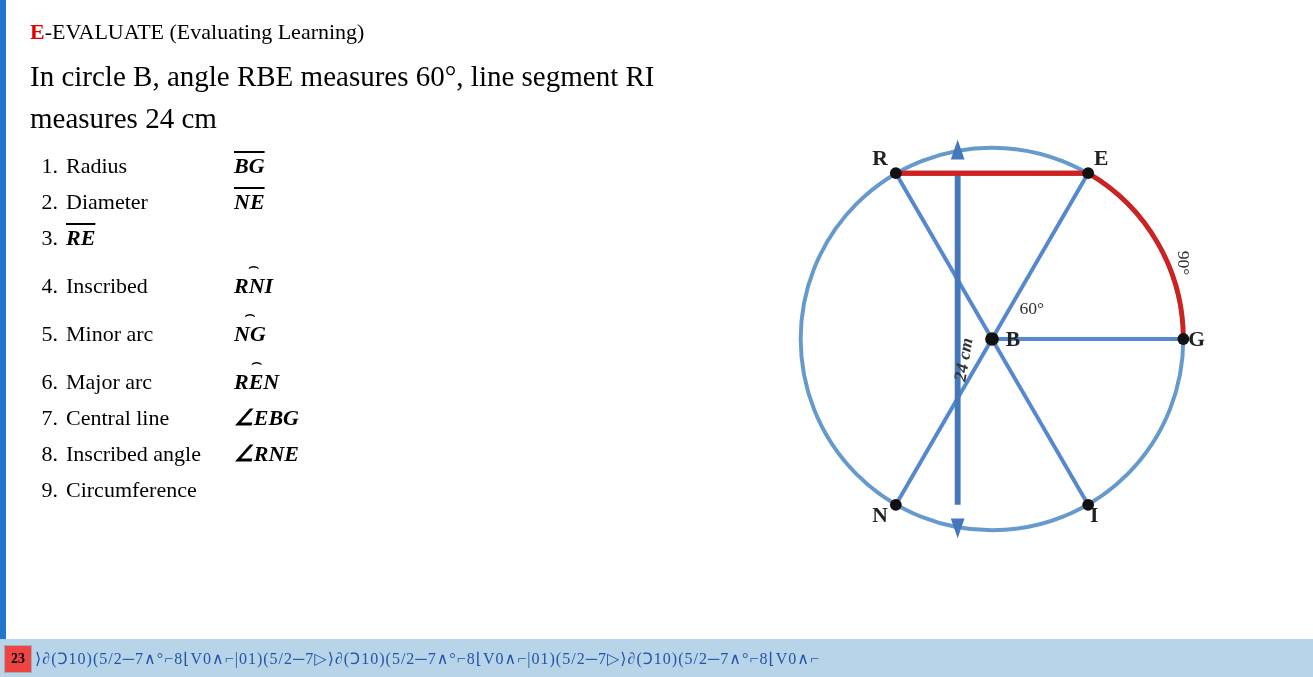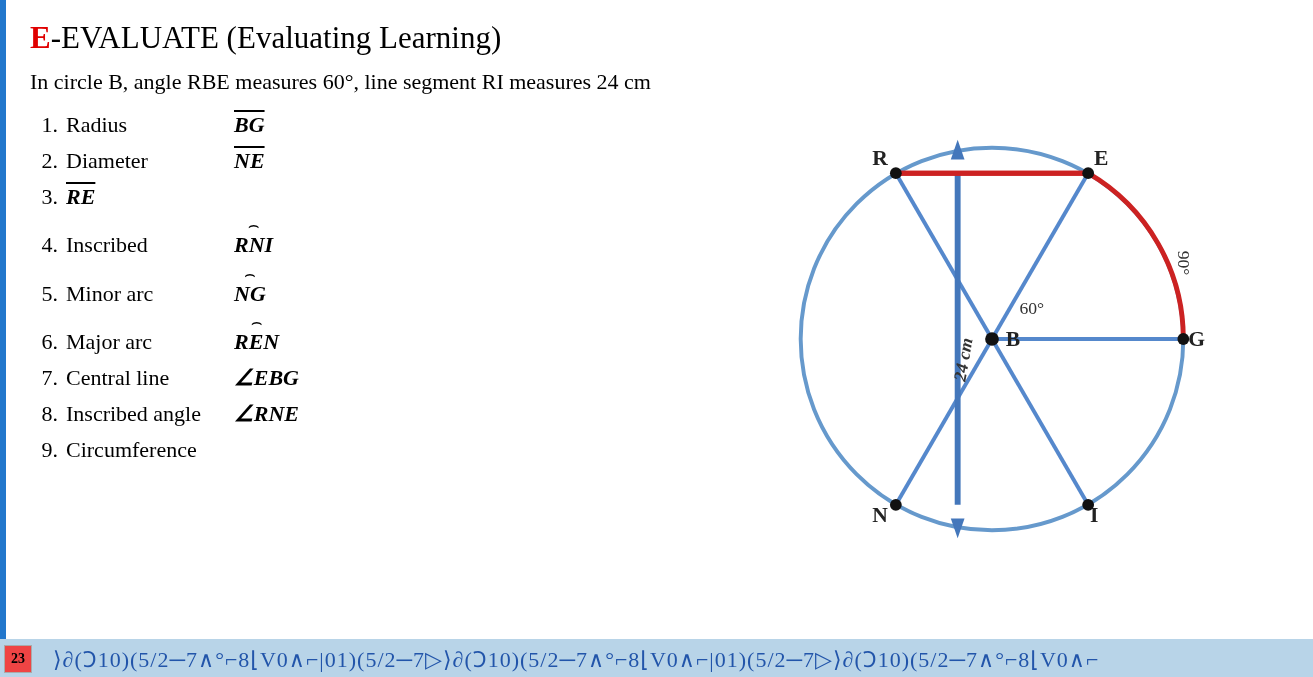--- a/index.html
+++ b/index.html
@@ -21,33 +21,33 @@
       position: relative;
     }
 
     .left-panel {
       width: 680px;
       padding: 18px 20px 10px 30px;
       flex-shrink: 0;
     }
 
     .title-line {
-      font-size: 31px;
+      font-size: 22px;
       font-weight: normal;
       margin-bottom: 8px;
       line-height: 1.3;
     }
 
     .title-e {
       color: #e00000;
       font-weight: bold;
     }
 
     .problem-text {
-      font-size: 22px;
+      font-size: 29px;
       line-height: 1.45;
       margin-bottom: 10px;
     }
 
     .items-list {
       list-style: none;
       font-size: 22px;
       line-height: 1.55;
       margin-top: 6px;
     }
@@ -104,25 +104,25 @@
       left: 0;
       width: 1313px;
       height: 38px;
       background: #b8d4e8;
       display: flex;
       align-items: center;
       overflow: hidden;
     }
 
     .bottom-bar-text {
-      font-size: 22px;
+      font-size: 16px;
       color: #2255aa;
       white-space: nowrap;
       letter-spacing: 1px;
-      padding-left: 53px;
+      padding-left: 35px;
     }
 
     .page-num {
       position: absolute;
       bottom: 4px;
       left: 4px;
       background: #ef4444;
       border: 1px solid #aaa;
       width: 28px;
       height: 28px;

